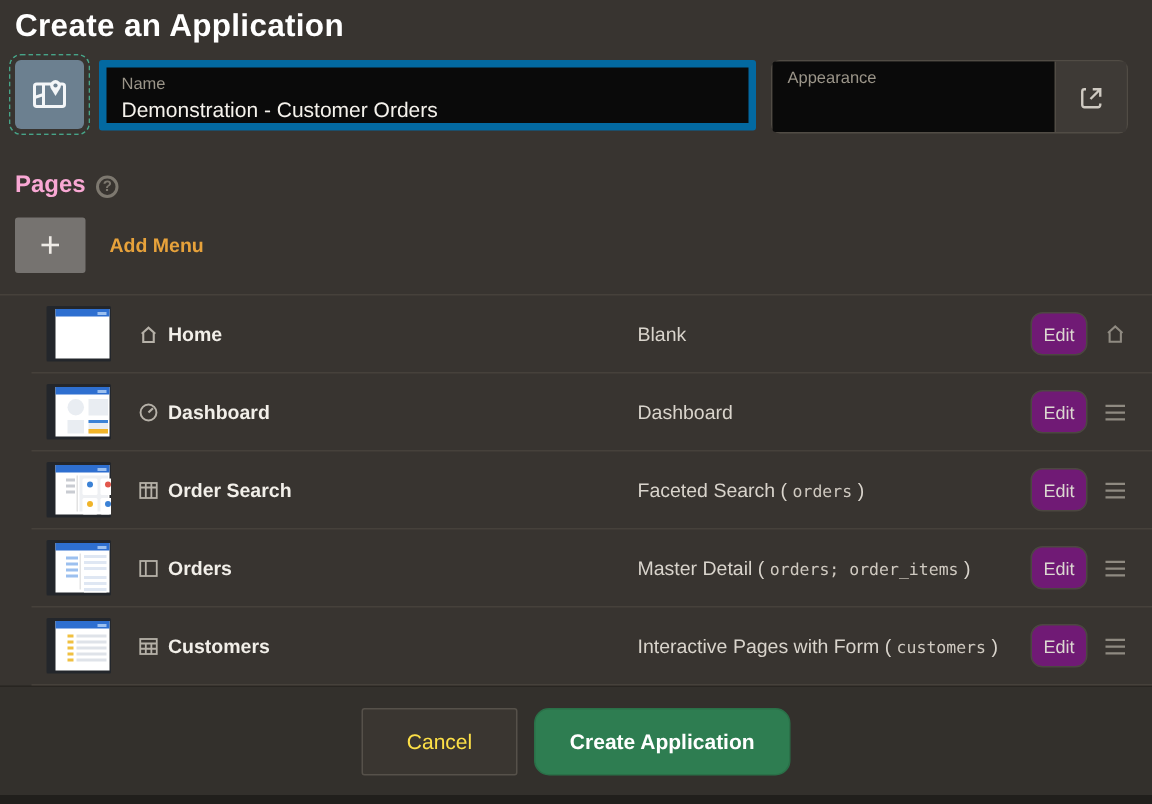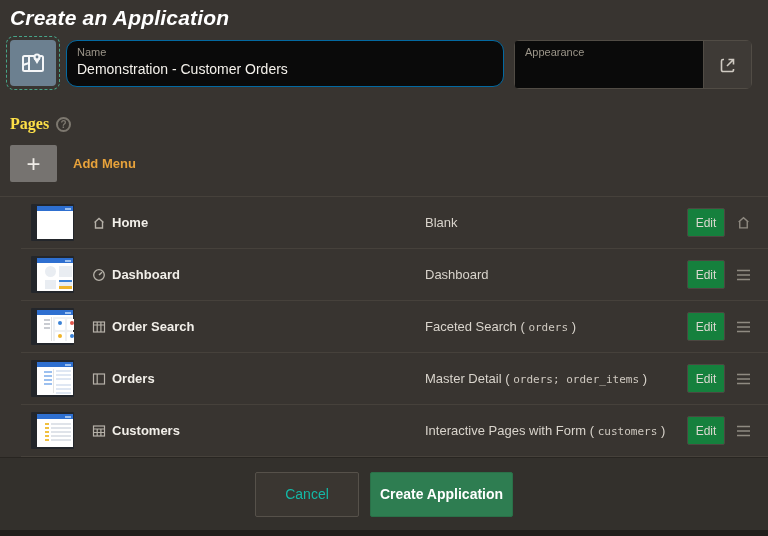--- a/index.html
+++ b/index.html
@@ -2,58 +2,58 @@
 <html><head>
 <meta charset="utf-8">
 <style>
   * { margin:0; padding:0; box-sizing:border-box; }
   html,body { width:768px; height:536px; }
   body { font-family:"Liberation Sans", sans-serif; background:#383430; color:#f2efe9; overflow:hidden; }
   .screen { width:768px; height:536px; display:flex; flex-direction:column; position:relative; }
 
   
   .hdr { padding:6px 16px 0 10px; }
-  .title { font-size:21px; font-weight:bold; color:#ffffff; letter-spacing:.2px;font-style:italic; }
+  .title { font-size:21px; font-weight:bold; color:#ffffff; letter-spacing:.2px; }
 
   .form-row { display:flex; align-items:flex-start; padding:10px 16px 0 10px; gap:10px; }
   .app-icon-btn { width:46px; height:46px; flex:0 0 auto; background:#6c8090; border-radius:4px;
     outline:1px dashed #47a488; outline-offset:3px; display:flex; align-items:center; justify-content:center; cursor:pointer; }
-  .field { background:#0a0a0a; border:1px solid #0369a1; border-radius:11px; height:47px; padding:5px 10px 4px; cursor:text; }
+  .field { background:#0a0a0a; border:5px solid #0369a1; border-radius:2px; height:47px; padding:5px 10px 4px; cursor:text; }
   .field .flabel { display:block; font-size:11px; color:#9b9589; line-height:13px; }
   .field input { width:100%; background:transparent; border:none; outline:none; color:#f5f2ec;
     font-size:14px; font-family:Liberation Sans, sans-serif; padding:0; line-height:20px; }
   .name-field { flex:1 1 auto; }
   .appearance-group { flex:0 0 auto; display:flex; align-items:stretch; border:1px solid #514c45; border-radius:6px; }
   .appearance-group .field { border:none; width:188px; border-radius:2px 0 0 2px; }
   .popup-btn { width:48px; background:#3e3a36; border:none; border-left:1px solid #514c45;
     border-radius:0 2px 2px 0; display:flex; align-items:center; justify-content:center; cursor:pointer; color:#cfcac2; }
 
   
   .pages-hdr { display:flex; align-items:center; gap:7px; padding:26px 10px 0; }
-  .pages-title { font-size:16px; font-weight:bold; color:#fde047;font-family:Liberation Serif, serif; }
+  .pages-title { font-size:16px; font-weight:bold; color:#f9a8d4; }
   .help-ic { width:15px; height:15px; border:2px solid #7d786f; border-radius:50%; color:#7d786f;
     font-size:10px; font-weight:bold; display:flex; align-items:center; justify-content:center; cursor:pointer; }
 
   .add-row { display:flex; align-items:center; padding:12px 10px 14px; gap:16px; }
   .add-sq { width:47px; height:37px; background:#767370; border-radius:2px; border:none; color:#efece7;
     font-size:24px; font-weight:300; line-height:30px; cursor:pointer; display:flex; align-items:center; justify-content:center; }
   .add-lbl { color:#e7a23b; font-size:13px; font-weight:bold; cursor:pointer; }
 
   .page-list { border-top:1px solid #46413b;padding-left:21px; }
   .page-row { position:relative; height:52px; border-bottom:1px solid #46413b; display:flex; align-items:center; padding-left:10px; }
   .thumb { width:43px; height:37px; flex:0 0 auto; background:#23262b; border-radius:1px; position:relative; overflow:hidden; cursor:pointer; }
   .thumb .pg { position:absolute; left:6px; top:2px; right:1px; bottom:2px; background:#ffffff; }
   .thumb .bar { position:absolute; left:0; top:0; right:0; height:5px; background:#2e6fd0; }
   .thumb .bar i { position:absolute; right:2px; top:2px; width:6px; height:1.5px; background:#9cc0ef; }
   .page-name { display:flex; align-items:center; gap:6px; margin-left:18px; font-size:13px; font-weight:bold; color:#f2efe9; }
   .picon { color:#b6b1a8; display:flex; align-items:center; }
   .page-type { position:absolute; left:404px; font-size:13px; color:#d9d4cc; white-space:nowrap; }
   .page-type code { font-family:"DejaVu Sans Mono", monospace; font-size:11px; color:#cfc9c0; }
-  .edit-btn { margin-left:auto; width:38px; height:29px; background:#15803d; border:1px solid #4c4741;
-    border-radius:2px; color:#dcd8d1; font-size:12px; font-family:"Liberation Sans", sans-serif; cursor:pointer; }
+  .edit-btn { margin-left:auto; width:38px; height:29px; background:#701a75; border:1px solid #4c4741;
+    border-radius:8px; color:#dcd8d1; font-size:12px; font-family:"Liberation Sans", sans-serif; cursor:pointer; }
   .row-end { width:17px; margin:0 15px 0 11px; color:#8f8a81; display:flex; align-items:center; cursor:grab; }
 
   
   .t-dash .cell { position:absolute; background:#e9edf2; }
   .pie { left:8px; top:8px; width:11px; height:11px; border-radius:50%;
     background:conic-gradient(#f0b429 0 90deg,#3b82d6 90deg 360deg); }
   .tlines { left:22px; top:8px; width:13px; height:11px;
     background:repeating-linear-gradient(#dfe3e9 0 2px,#ffffff 2px 4px); }
   .bars { left:8px; top:22px; width:11px; height:9px;
     background:linear-gradient(90deg,#e2574c 0 2px,#fff 2px 3px,#f0b429 3px 5px,#fff 5px 6px,#3b82d6 6px 8px,#fff 8px 9px,#7a5fa8 9px 11px); }
@@ -70,22 +70,22 @@
   .t-master .tbl { position:absolute; left:19px; right:2px; height:11px; background:#eef2f8;
     background:repeating-linear-gradient(#dfe7f3 0 2px,#ffffff 2px 4px); }
   .t-report .rrow { position:absolute; left:8px; right:2px; height:3px; }
   .t-report .rrow i { position:absolute; left:0; top:0; width:4px; height:2px; background:#f0c040; }
   .t-report .rrow u { position:absolute; left:6px; right:0; top:0; height:2px; background:#dfe3e9; }
 
   
   .footer { margin-top:auto; background:#33302c; border-top:1px solid #282521;
     height:73px; display:flex; align-items:center; justify-content:center; gap:11px; }
   .btn-cancel { width:104px; height:45px; background:#3a3631; border:1px solid #56514a; border-radius:2px;
-    color:#14b8a6; font-size:14px; font-family:"Liberation Sans", sans-serif; cursor:pointer; }
-  .btn-create { width:143px; height:45px; background:#2e7d51; border:1px solid #2a7048; border-radius:2px;
+    color:#fde047; font-size:14px; font-family:"Liberation Sans", sans-serif; cursor:pointer; }
+  .btn-create { width:171px; height:45px; background:#2e7d51; border:1px solid #2a7048; border-radius:10px;
     color:#ffffff; font-size:14px; font-weight:bold; font-family:"Liberation Sans", sans-serif; cursor:pointer; }
   .bottom-strip { height:6px; background:#211f1c; }
   svg { display:block; }
 </style>
 </head>
 <body>
 
 <div class="screen">
 
   <div class="hdr">

